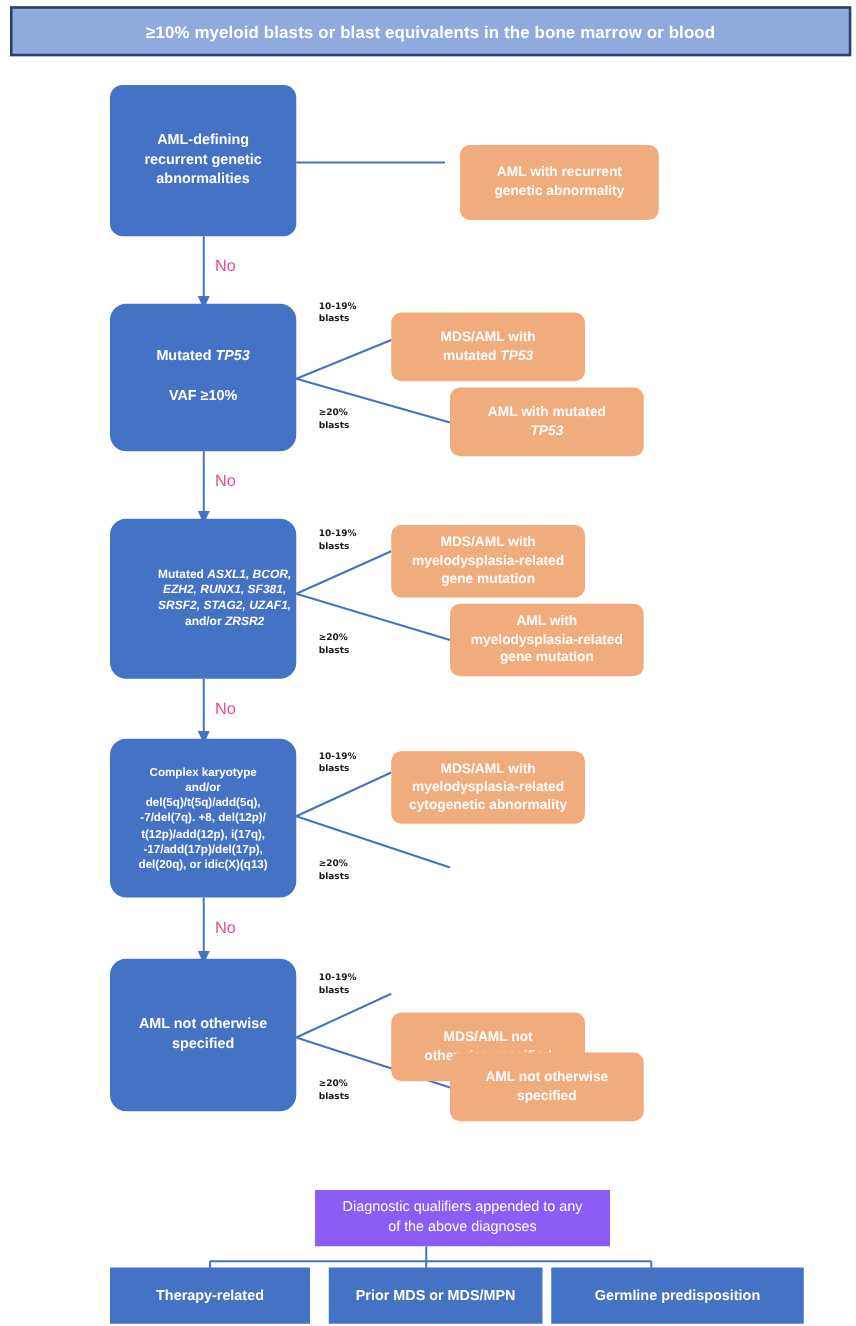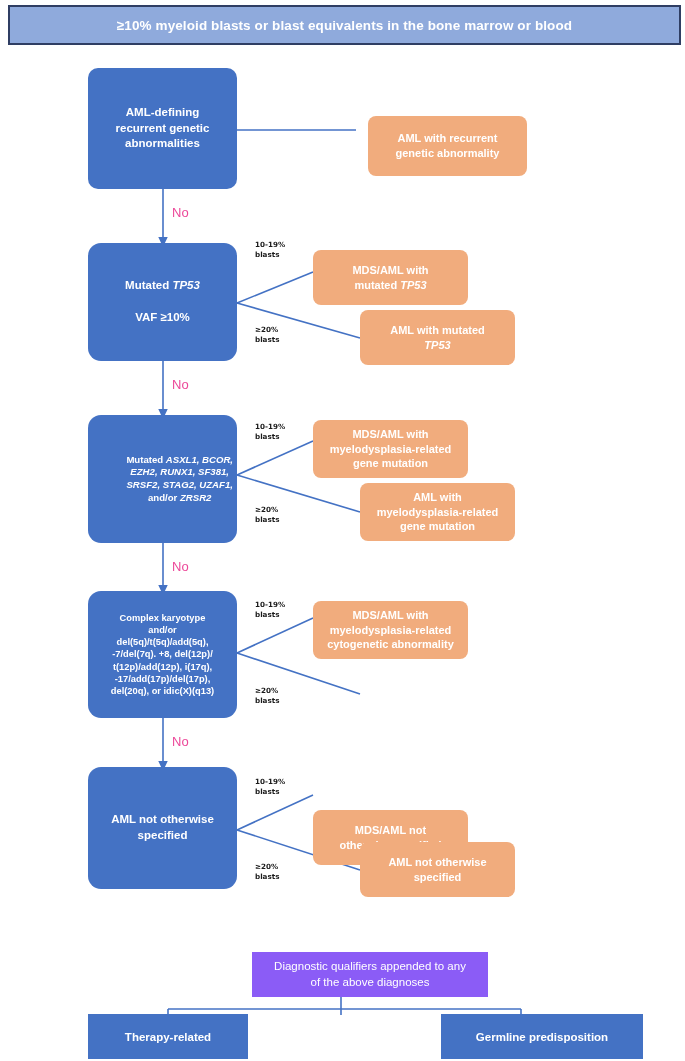--- a/index.html
+++ b/index.html
@@ -222,17 +222,20 @@
 specified</span>
   </div>
 
   <div class="node qualifier-head" style="left:224px; top:952px; width:236px; height:45px;">
     <span class="txt">Diagnostic qualifiers appended to any
 of the above diagnoses</span>
   </div>
   <div class="node qualifier" style="left:88px; top:1014px; width:160px; height:45px;">
     <span class="txt">Therapy-related</span>
   </div>
+  <div class="node qualifier" style="left:263px; top:1014px; width:171px; height:45px;">
+    <span class="txt">Prior MDS or MDS/MPN</span>
+  </div>
   <div class="node qualifier" style="left:441px; top:1014px; width:202px; height:45px;">
     <span class="txt">Germline predisposition</span>
   </div>
 
 </div>
 
 </body></html>

